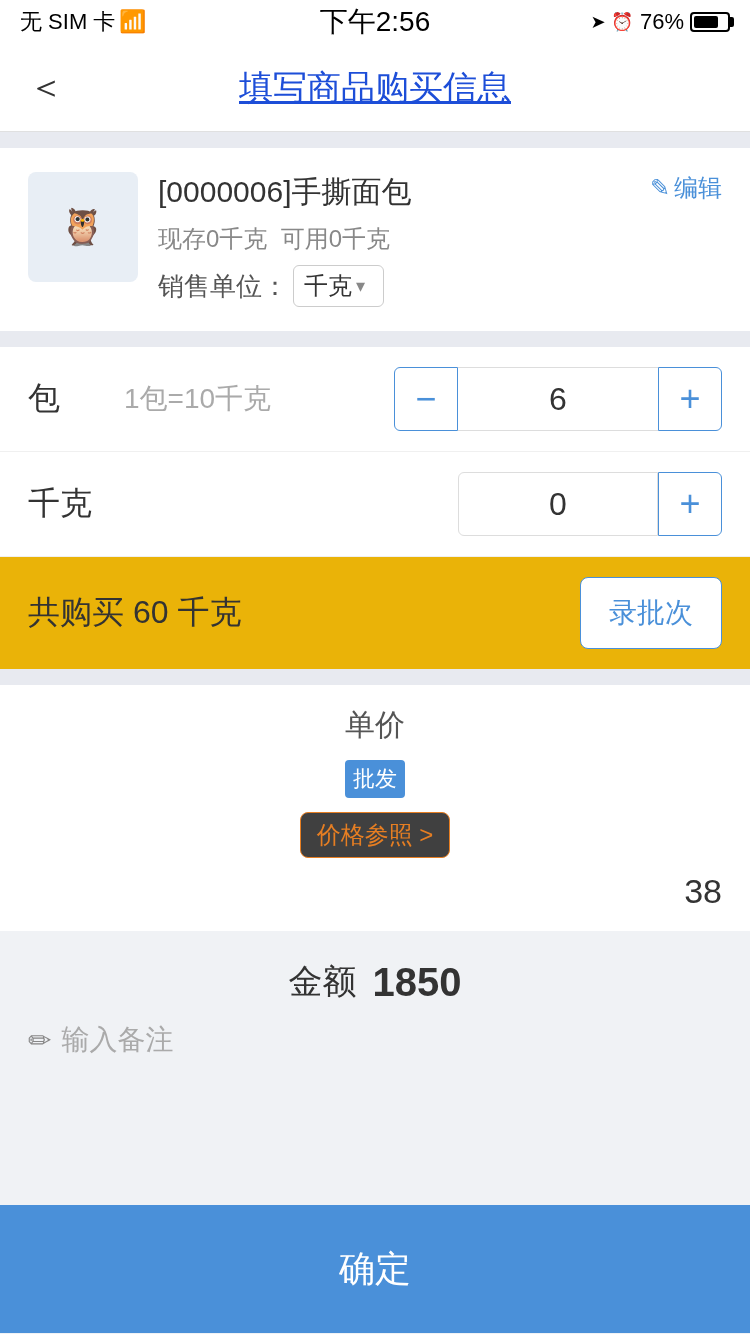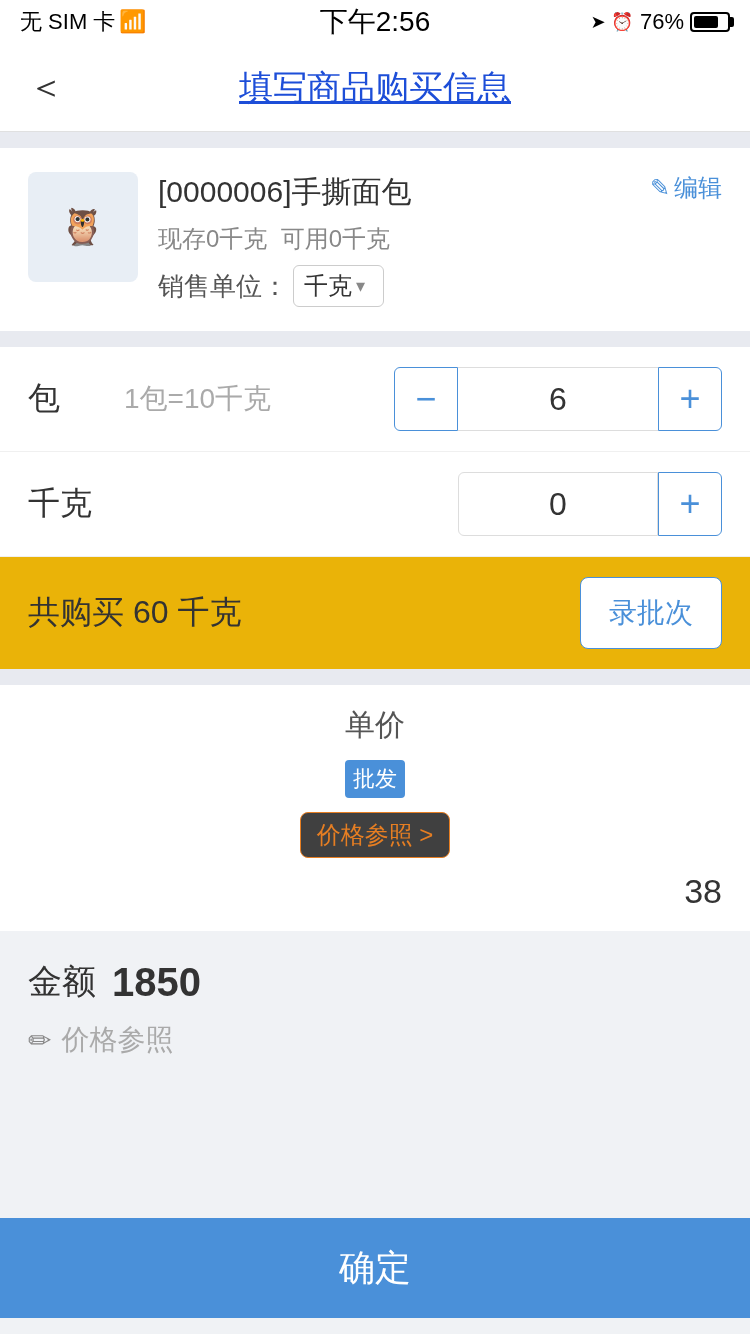--- a/index.html
+++ b/index.html
@@ -273,20 +273,21 @@
     
     .amount-section {
       background: #f0f2f5;
       padding: 28px 28px 20px;
     }
     .amount-row {
       display: flex;
       align-items: center;
       gap: 16px;
       margin-bottom: 16px;
+      justify-content: center;
     }
     .amount-label {
       font-size: 34px;
       color: #333;
     }
     .amount-value {
       font-size: 40px;
       color: #333;
       font-weight: 600;
     }
@@ -300,24 +301,24 @@
 
     
     .empty-space {
       height: 280px;
       background: #f0f2f5;
     }
 
     
     .confirm-btn-wrap {
       position: fixed;
-      bottom: 16px;
+      bottom: 1px;
       left: 0;
       width: 750px;
-      height: 100px;
+      height: 128px;
       background: #4a90d9;
       display: flex;
       align-items: center;
       justify-content: center;
       cursor: pointer;
     }
     .confirm-btn-text {
       font-size: 36px;
       color: #fff;
       font-weight: 500;
@@ -418,21 +419,21 @@
   </div>
 </div>
 
 <div class="amount-section">
   <div class="amount-row">
     <span class="amount-label">金额</span>
     <span class="amount-value">1850</span>
   </div>
   <div class="remark-row">
     <span class="remark-icon">✏</span>
-    <span class="remark-text">价格参照</span>
+    <span class="remark-text">输入备注</span>
   </div>
 </div>
 
 <div class="empty-space"></div>
 
 <div class="confirm-btn-wrap">
   <span class="confirm-btn-text">确定</span>
 </div>
 
 </body></html>

